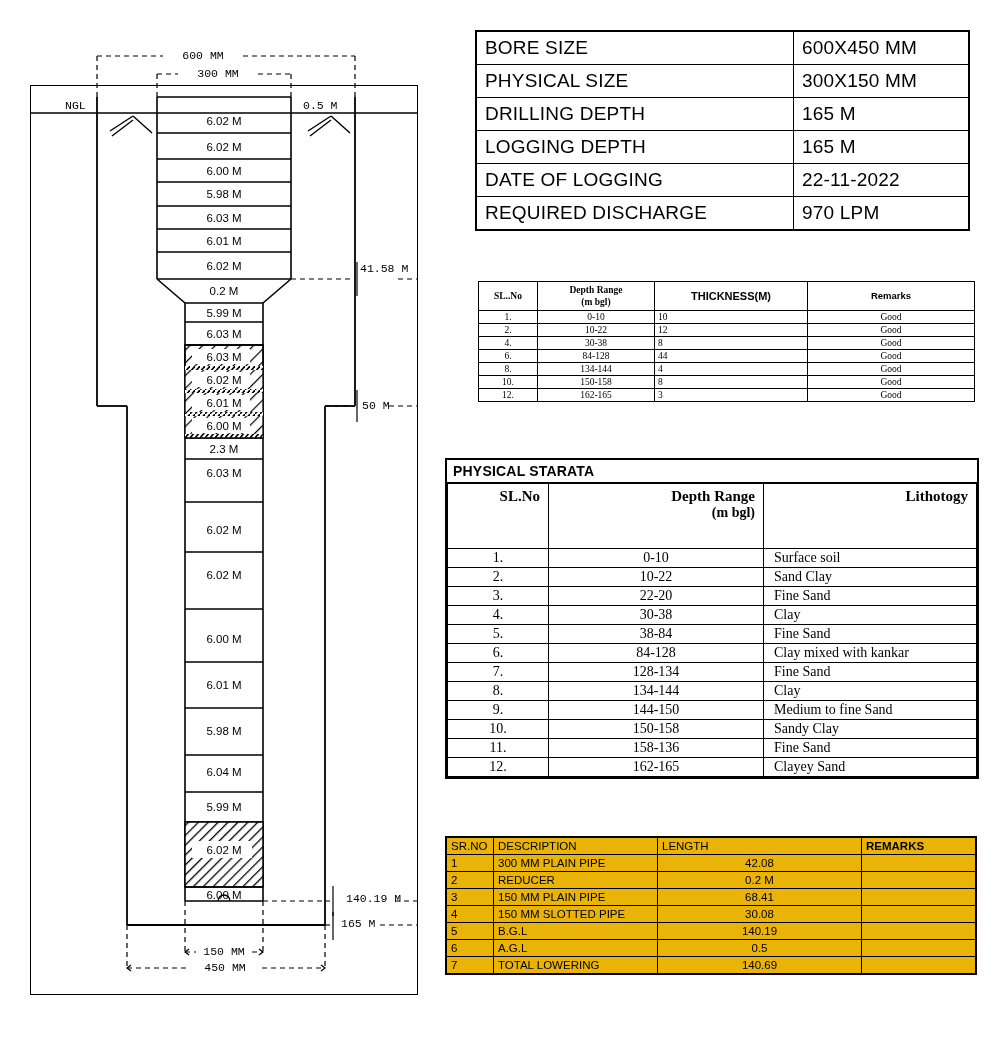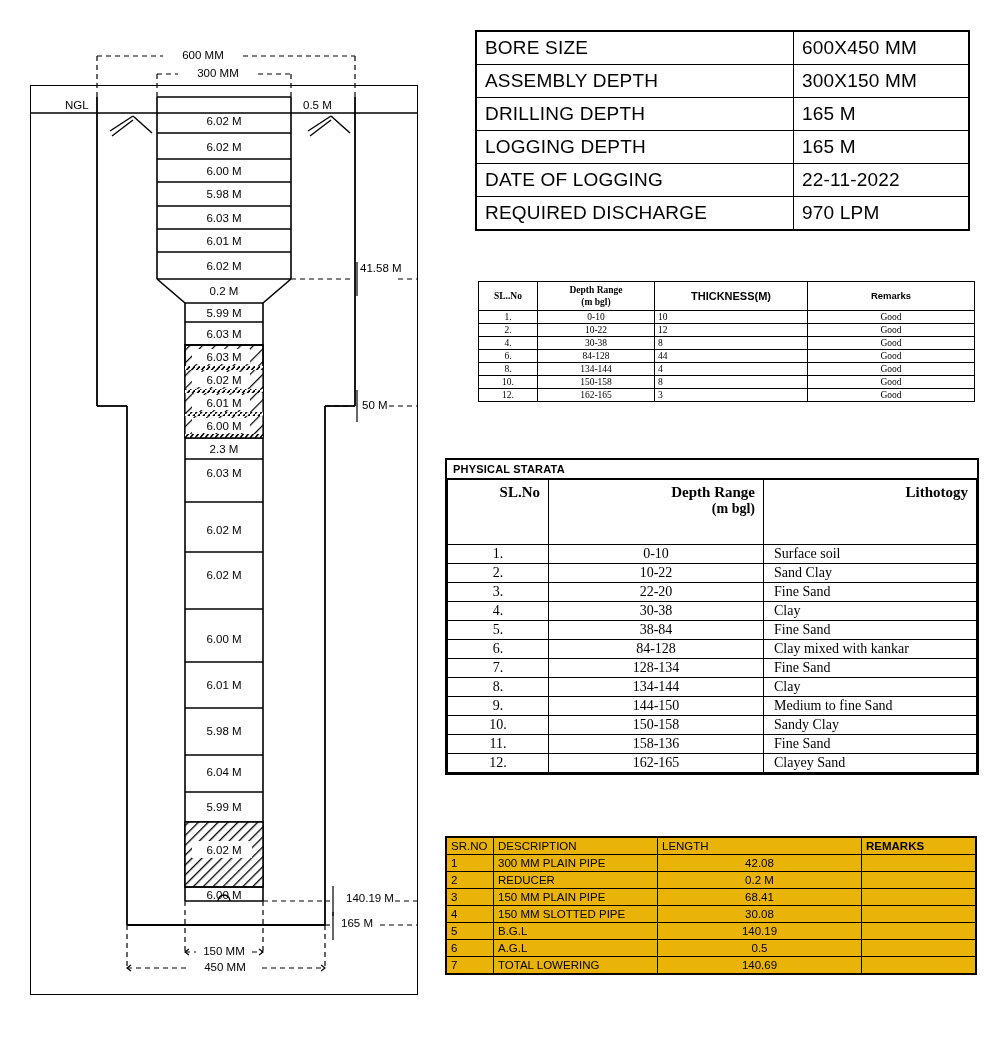--- a/index.html
+++ b/index.html
@@ -12,21 +12,21 @@
     overflow:hidden;
   }
   .root{position:relative;width:996px;height:1040px;}
 
   
   #borehole-drawing{position:absolute;left:30px;top:85px;width:388px;height:910px;
       border:1.5px solid #000;box-sizing:border-box;background:#fff;}
   #drawing-layer{position:absolute;left:0;top:0;width:996px;height:1040px;pointer-events:none;}
 
   .lbl{position:absolute;font-size:11.5px;color:#000;white-space:nowrap;
-       font-family:Liberation Sans, sans-serif;}
+       font-family:Liberation Mono, monospace;}
   .lbl-c{transform:translateX(-50%);text-align:center;}
 
   
   .seg-label{position:absolute;font-size:11.5px;text-align:center;white-space:nowrap;
       transform:translate(-50%,-50%);background:transparent;}
   .seg-label.boxed{background:#fff;padding:0 3px;}
 
   
   #summary-table{position:absolute;left:475px;top:30px;width:495px;
      border:2.5px solid #000;border-collapse:collapse;background:#fff;}
@@ -44,21 +44,21 @@
   #logging-table th.thick-h{font-family:"Liberation Sans", sans-serif;font-size:11px;}
   #logging-table th.rem-h{font-family:"Liberation Sans", sans-serif;font-size:9.5px;}
   #logging-table td{padding:1px 3px;}
   #logging-table td.sl{text-align:center;width:52px;}
   #logging-table td.dr{text-align:center;width:110px;}
   #logging-table td.th{text-align:left;}
   #logging-table td.rk{text-align:center;width:160px;}
 
   #strata-wrap{position:absolute;left:445px;top:458px;width:530px;
      border:2.2px solid #000;background:#fff;}
-  #strata-head{font-family:"Liberation Sans", sans-serif;font-size:11px;font-weight:bold;
+  #strata-head{font-family:"Liberation Sans", sans-serif;font-size:14px;font-weight:bold;
      padding:3px 6px;border-bottom:1.6px solid #000;letter-spacing:.2px;}
   #strata-table{width:100%;border-collapse:collapse;}
   #strata-table th,#strata-table td{border:1px solid #000;font-family:"Liberation Serif", serif;}
   #strata-table th{font-size:15px;font-weight:bold;text-align:right;
      padding:4px 8px;vertical-align:top;height:56px;}
   #strata-table td{font-size:14px;padding:1px 3px;}
   #strata-table td.sl{text-align:center;width:84px;}
   #strata-table td.dr{text-align:center;width:198px;}
   #strata-table td.li{text-align:left;padding-left:10px;}
   #strata-table .sub{font-size:14px;font-weight:bold;}
@@ -267,21 +267,21 @@
   <div class="seg-label boxed" style="left:224px;top:850px;">6.02 M</div>
   <div class="seg-label" style="left:224px;top:895px;">6.00 M</div>
 
   <table id="summary-table">
     <tbody>
       <tr>
         <td class="k">BORE SIZE</td>
         <td>600X450 MM</td>
       </tr>
       <tr>
-        <td class="k">ASSEMBLY DEPTH</td>
+        <td class="k">PHYSICAL SIZE</td>
         <td>300X150 MM</td>
       </tr>
       <tr>
         <td class="k">DRILLING DEPTH</td>
         <td>165 M</td>
       </tr>
       <tr>
         <td class="k">LOGGING DEPTH</td>
         <td>165 M</td>
       </tr>

